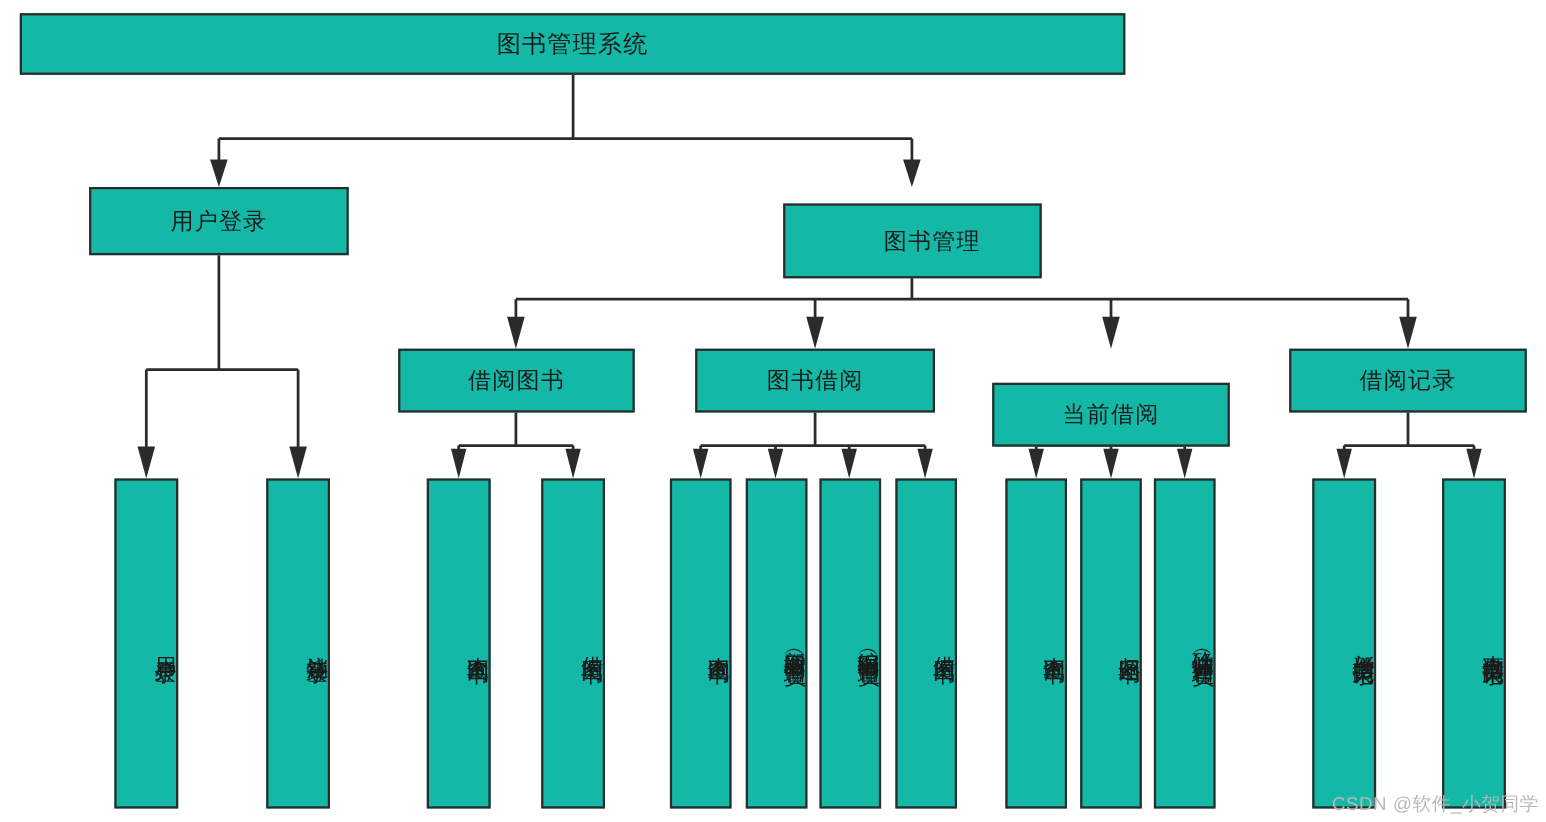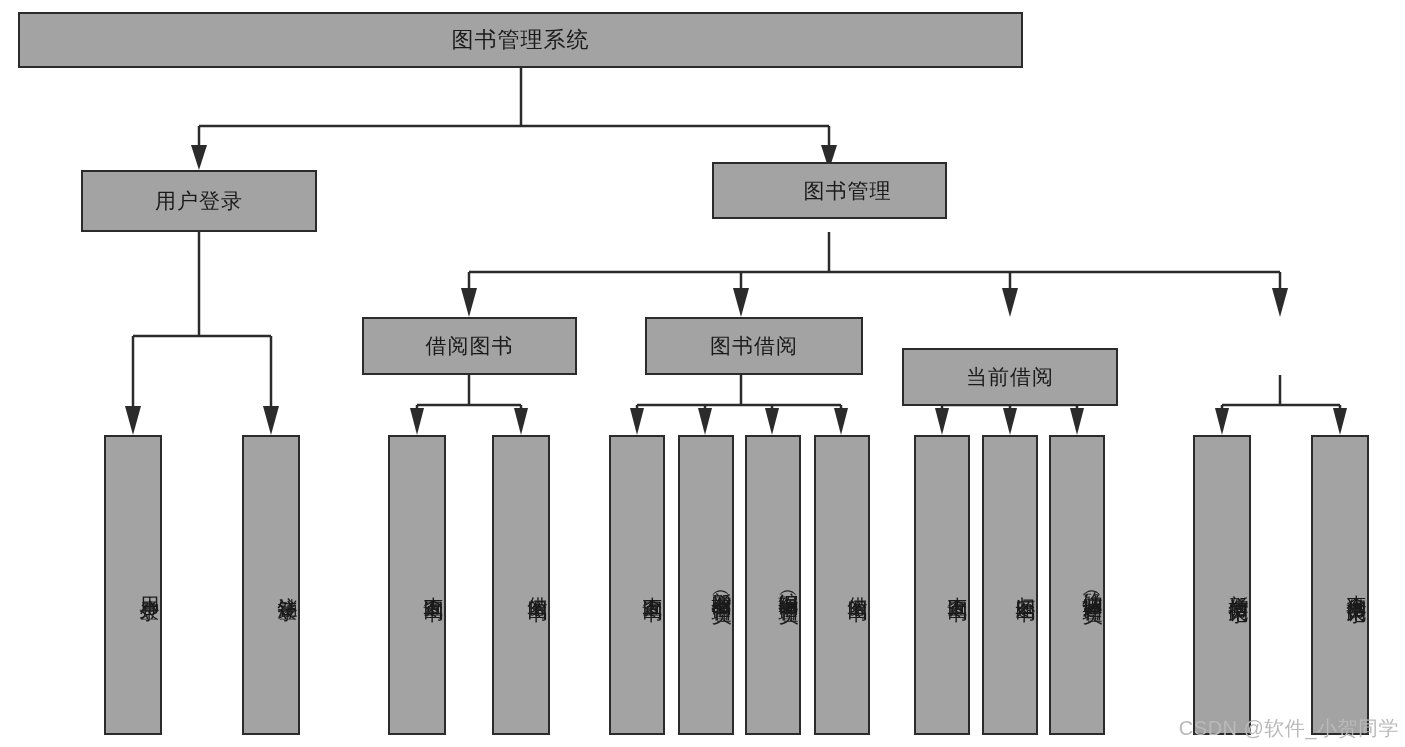--- a/index.html
+++ b/index.html
@@ -21,21 +21,21 @@
     position: absolute;
     left: 0;
     top: 0;
     width: 1405px;
     height: 747px;
   }
   .node {
     position: absolute;
     box-sizing: border-box;
     border: 2px solid #2b2b2b;
-    background: #a3a3a3;
+    background: #14b8a6;
     display: flex;
     align-items: center;
     justify-content: center;
     color: #1a1a1a;
   }
   .node.horiz {
     font-size: 21px;
     letter-spacing: 1px;
   }
   .node.vert {
@@ -55,21 +55,21 @@
     display: block;
     white-space: nowrap;
   }
   .node.root {
     font-size: 22px;
   }
   #watermark {
     position: absolute;
     right: 6px;
     bottom: 5px;
-    font-size: 20px;
+    font-size: 17px;
     color: #b9b9b9;
     letter-spacing: 0.5px;
     white-space: nowrap;
     pointer-events: none;
   }
 </style>
 </head>
 <body>
 
 <div id="canvas">
@@ -146,33 +146,36 @@
     </g>
   </svg>
 
   <div class="node horiz root" style="left:18px; top:12px; width:1005px; height:56px;">
     <span>图书管理系统</span>
   </div>
 
   <div class="node horiz" style="left:81px; top:170px; width:236px; height:62px;">
     <span>用户登录</span>
   </div>
-  <div class="node horiz" style="left:712px; top:162px; width:235px; height:57px;padding-left:36px;">
+  <div class="node horiz" style="left:712px; top:185px; width:235px; height:68px;padding-left:36px;">
     <span>图书管理</span>
   </div>
 
   <div class="node horiz" style="left:362px; top:317px; width:215px; height:58px;">
     <span>借阅图书</span>
   </div>
-  <div class="node horiz" style="left:632px; top:317px; width:218px; height:58px;margin-left:13px;">
+  <div class="node horiz" style="left:632px; top:317px; width:218px; height:58px;">
     <span>图书借阅</span>
   </div>
   <div class="node horiz" style="left:902px; top:317px; width:216px; height:58px;margin-top:31px;">
     <span>当前借阅</span>
   </div>
+  <div class="node horiz" style="left:1172px; top:317px; width:216px; height:58px;">
+    <span>借阅记录</span>
+  </div>
 
   <div class="node vert" style="left:104px; top:435px; width:58px; height:300px;">
     <span class="vlabel">用户登录</span>
   </div>
   <div class="node vert" style="left:242px; top:435px; width:58px; height:300px;">
     <span class="vlabel">注销登录</span>
   </div>
 
   <div class="node vert" style="left:388px; top:435px; width:58px; height:300px;">
     <span class="vlabel">查询图书</span>

